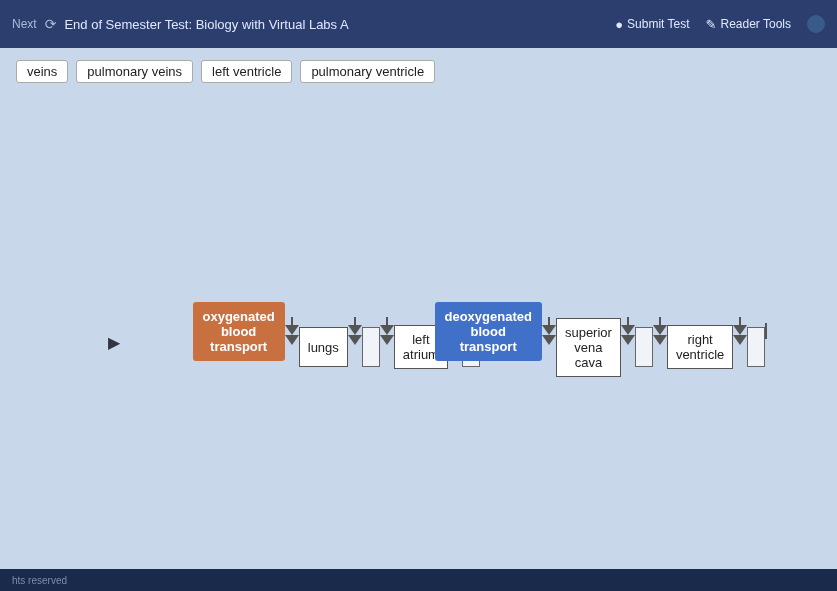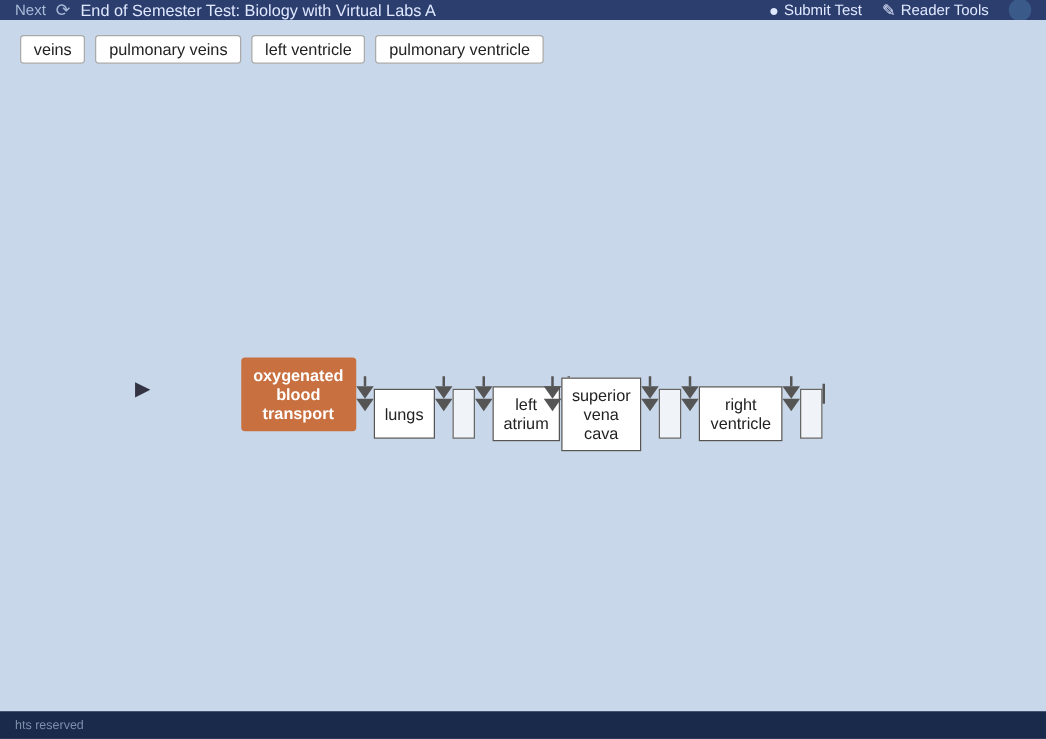--- a/index.html
+++ b/index.html
@@ -9,21 +9,21 @@
       width: 837px;
       height: 591px;
       overflow: hidden;
       display: flex;
       flex-direction: column;
     }
 
     
     .top-bar {
       background: #2c3e6e;
-      height: 16px;
+      height: 48px;
       display: flex;
       align-items: center;
       padding: 0 12px;
       gap: 12px;
       flex-shrink: 0;
     }
     .top-bar-left {
       display: flex;
       align-items: center;
       gap: 8px;
@@ -244,20 +244,21 @@
         <div class="arrow-line"></div>
         <div style="width:0;height:0;border-left:7px solid transparent;border-right:7px solid transparent;border-top:10px solid #555;"></div>
       </div>
       <div class="flow-box empty drop-zone"></div>
       <div style="height:16px;display:flex;justify-content:center;align-items:flex-start;">
         <div style="width:2px;height:16px;background:#555;"></div>
       </div>
     </div>
 
     <div class="flow-column">
+      <div class="flow-header deoxygenated">deoxygenated blood transport</div>
       <div class="arrow">
         <div class="arrow-line"></div>
         <div style="width:0;height:0;border-left:7px solid transparent;border-right:7px solid transparent;border-top:10px solid #555;"></div>
       </div>
       <div class="flow-box">superior vena cava</div>
       <div class="arrow">
         <div class="arrow-line"></div>
         <div style="width:0;height:0;border-left:7px solid transparent;border-right:7px solid transparent;border-top:10px solid #555;"></div>
       </div>
       <div class="flow-box empty drop-zone"></div>

